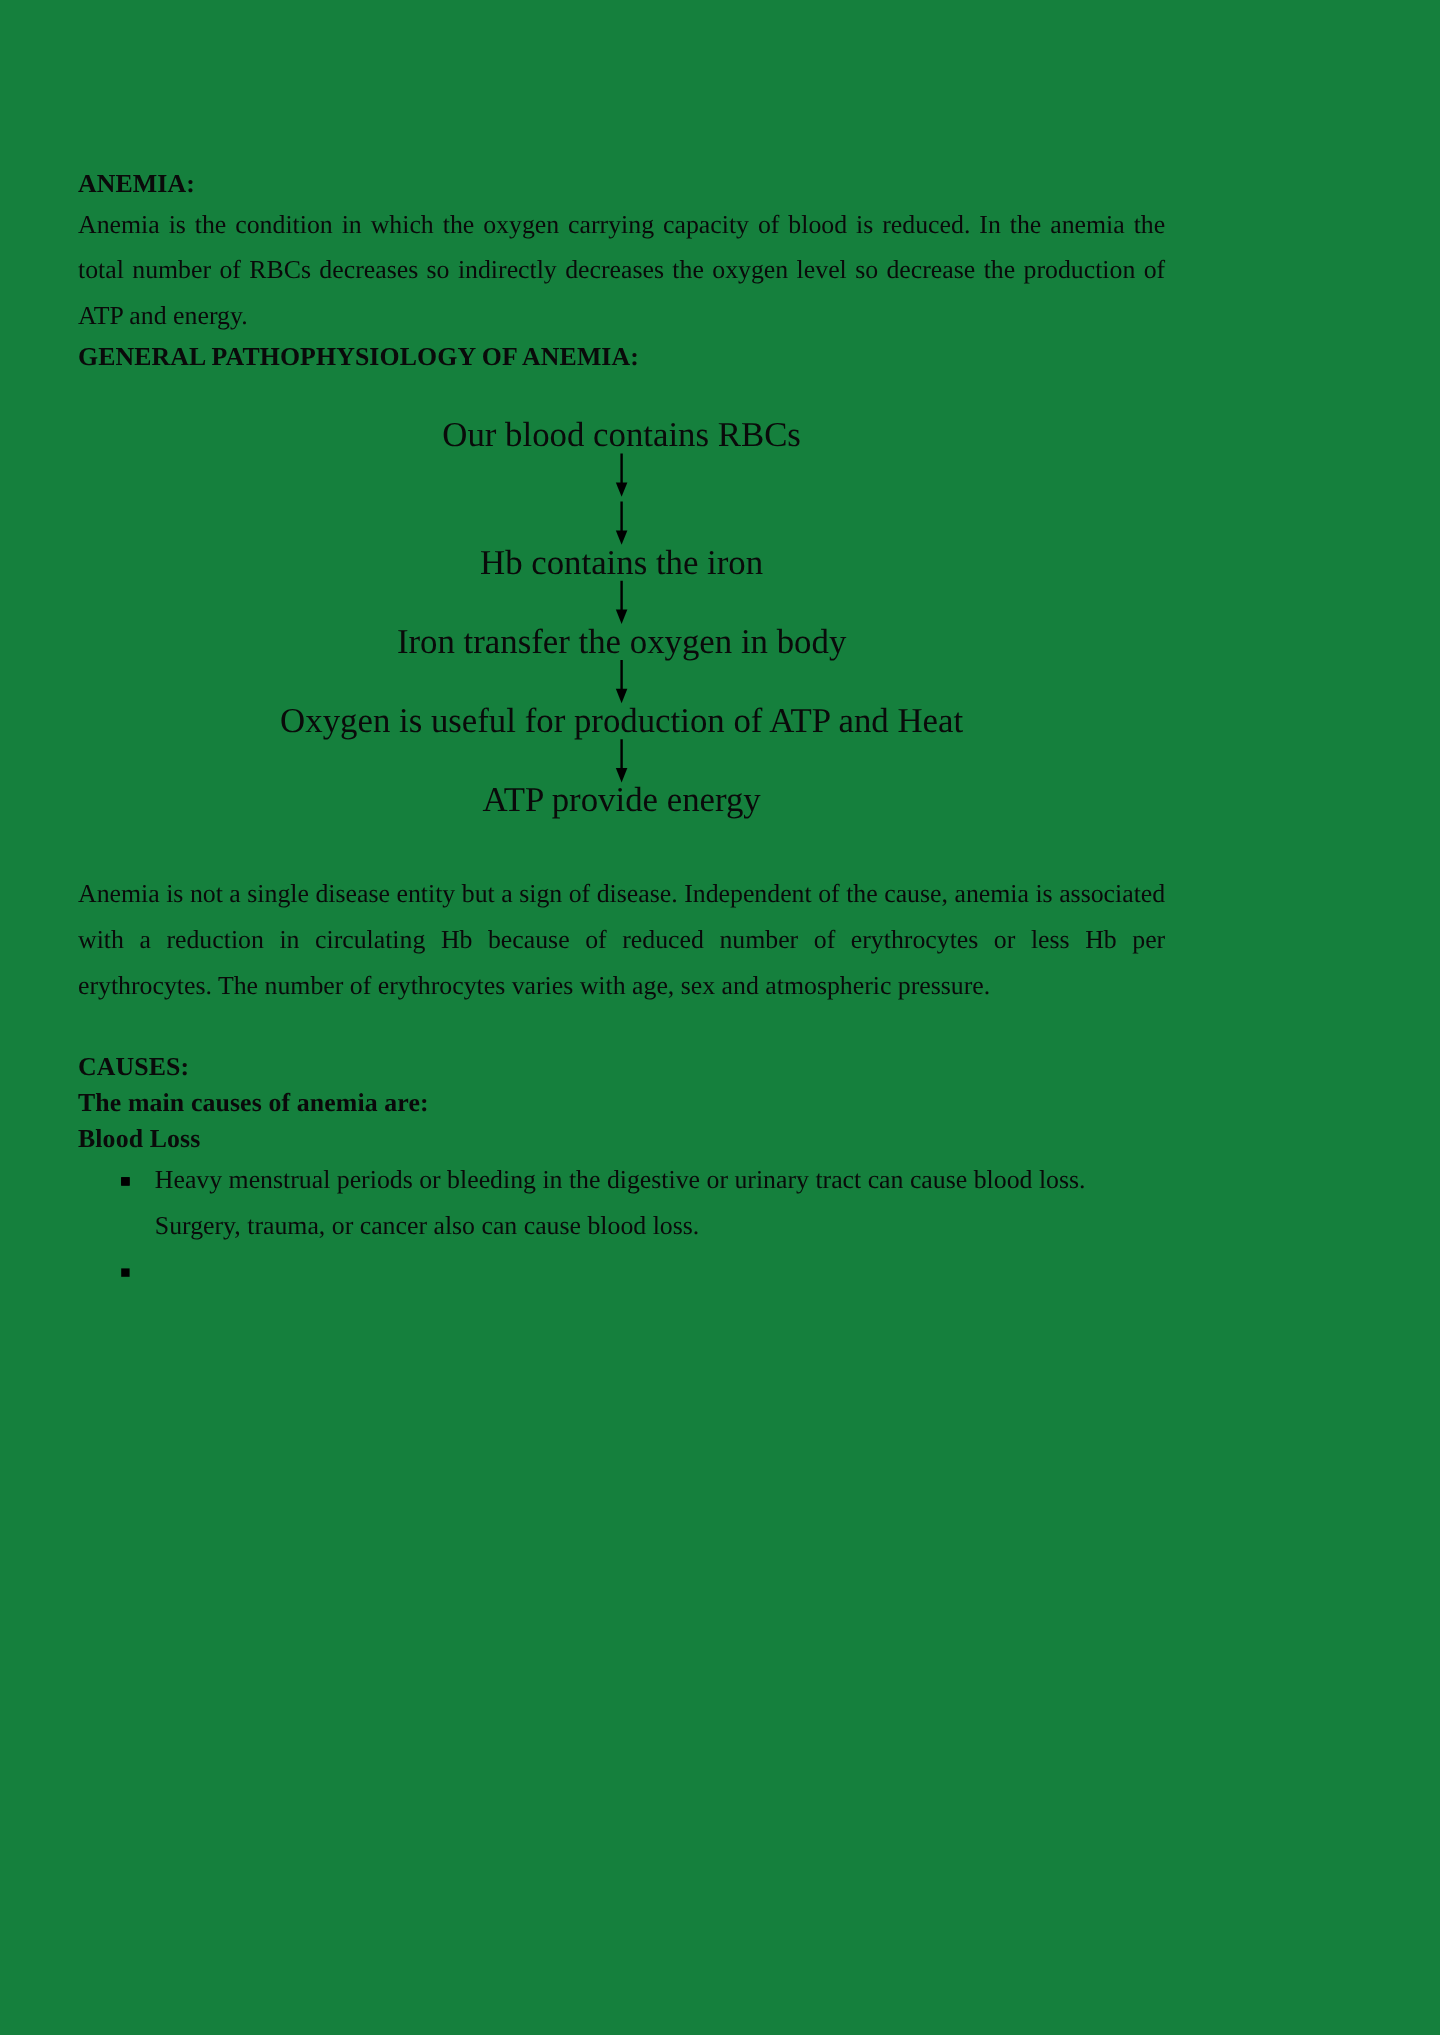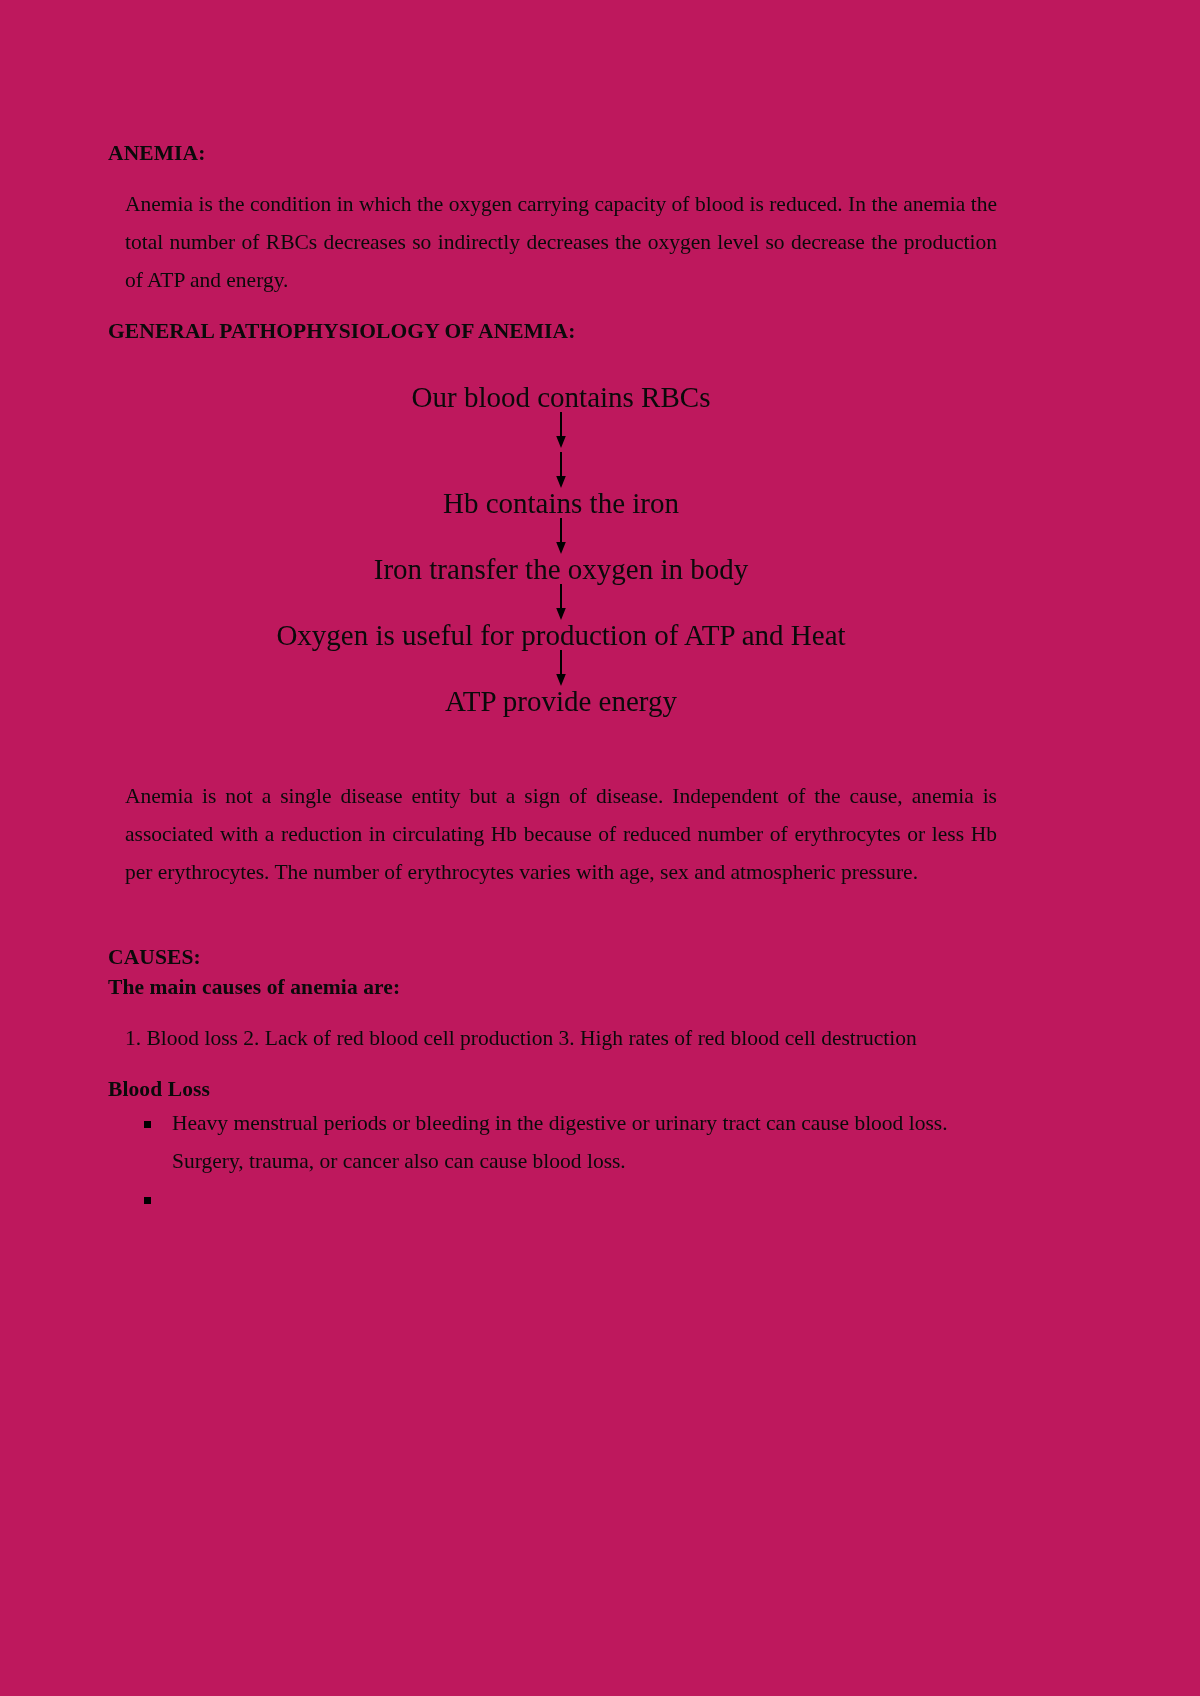--- a/index.html
+++ b/index.html
@@ -13,23 +13,23 @@
     height: 1696px;
     font-family: "Liberation Serif", "DejaVu Serif", serif;
     color: #000000;
     position: relative;
     overflow: hidden;
   }
   .page {
     position: relative;
     width: 1200px;
     height: 1696px;
-    background: #be185d;
+    background: #15803d;
     box-sizing: border-box;
-    padding: 138px 147px 0 108px;
+    padding: 138px 147px 0 65px;
   }
   .doc-body {
     width: 906px;
     font-size: 21.5px;
     line-height: 1.0;
     color: #0a0a0a;
   }
 
   
   h1.heading, h2.heading, p.heading-bold {
@@ -37,21 +37,21 @@
     margin: 0;
     font-size: 21.5px;
     line-height: 30px;
     letter-spacing: 0.1px;
   }
   .h-anemia { margin-bottom: 18px; }
   .h-genpath { margin-top: 2px; margin-bottom: 0; }
 
   
   p.para {
-    margin: 17px;
+    margin: 0;
     font-size: 21.5px;
     line-height: 38px;
     text-align: justify;
     text-justify: inter-word;
   }
   p.para.nojust { text-align: left; }
 
   
   .flow {
     margin: 0;
@@ -156,21 +156,20 @@
     <div class="gap-after-flow"></div>
 
     <p class="para">Anemia is not a single disease entity but a sign of disease. Independent of the cause, anemia is associated with a reduction in circulating Hb because of reduced number of erythrocytes or less Hb per erythrocytes. The number of erythrocytes varies with age, sex and atmospheric pressure.</p>
 
     <div class="gap-md"></div>
 
     <p class="heading-bold">CAUSES:</p>
 
     <p class="heading-bold">The main causes of anemia are:</p>
 
-    <p class="para nojust">1. Blood loss     2. Lack of red blood cell production     3. High rates of red blood cell destruction</p>
 
 
     <p class="heading-bold">Blood Loss</p>
 
     <ul class="bullets">
       <li>
         <span class="sq"></span>
       </li>
       <li>
         <span class="sq"></span>

